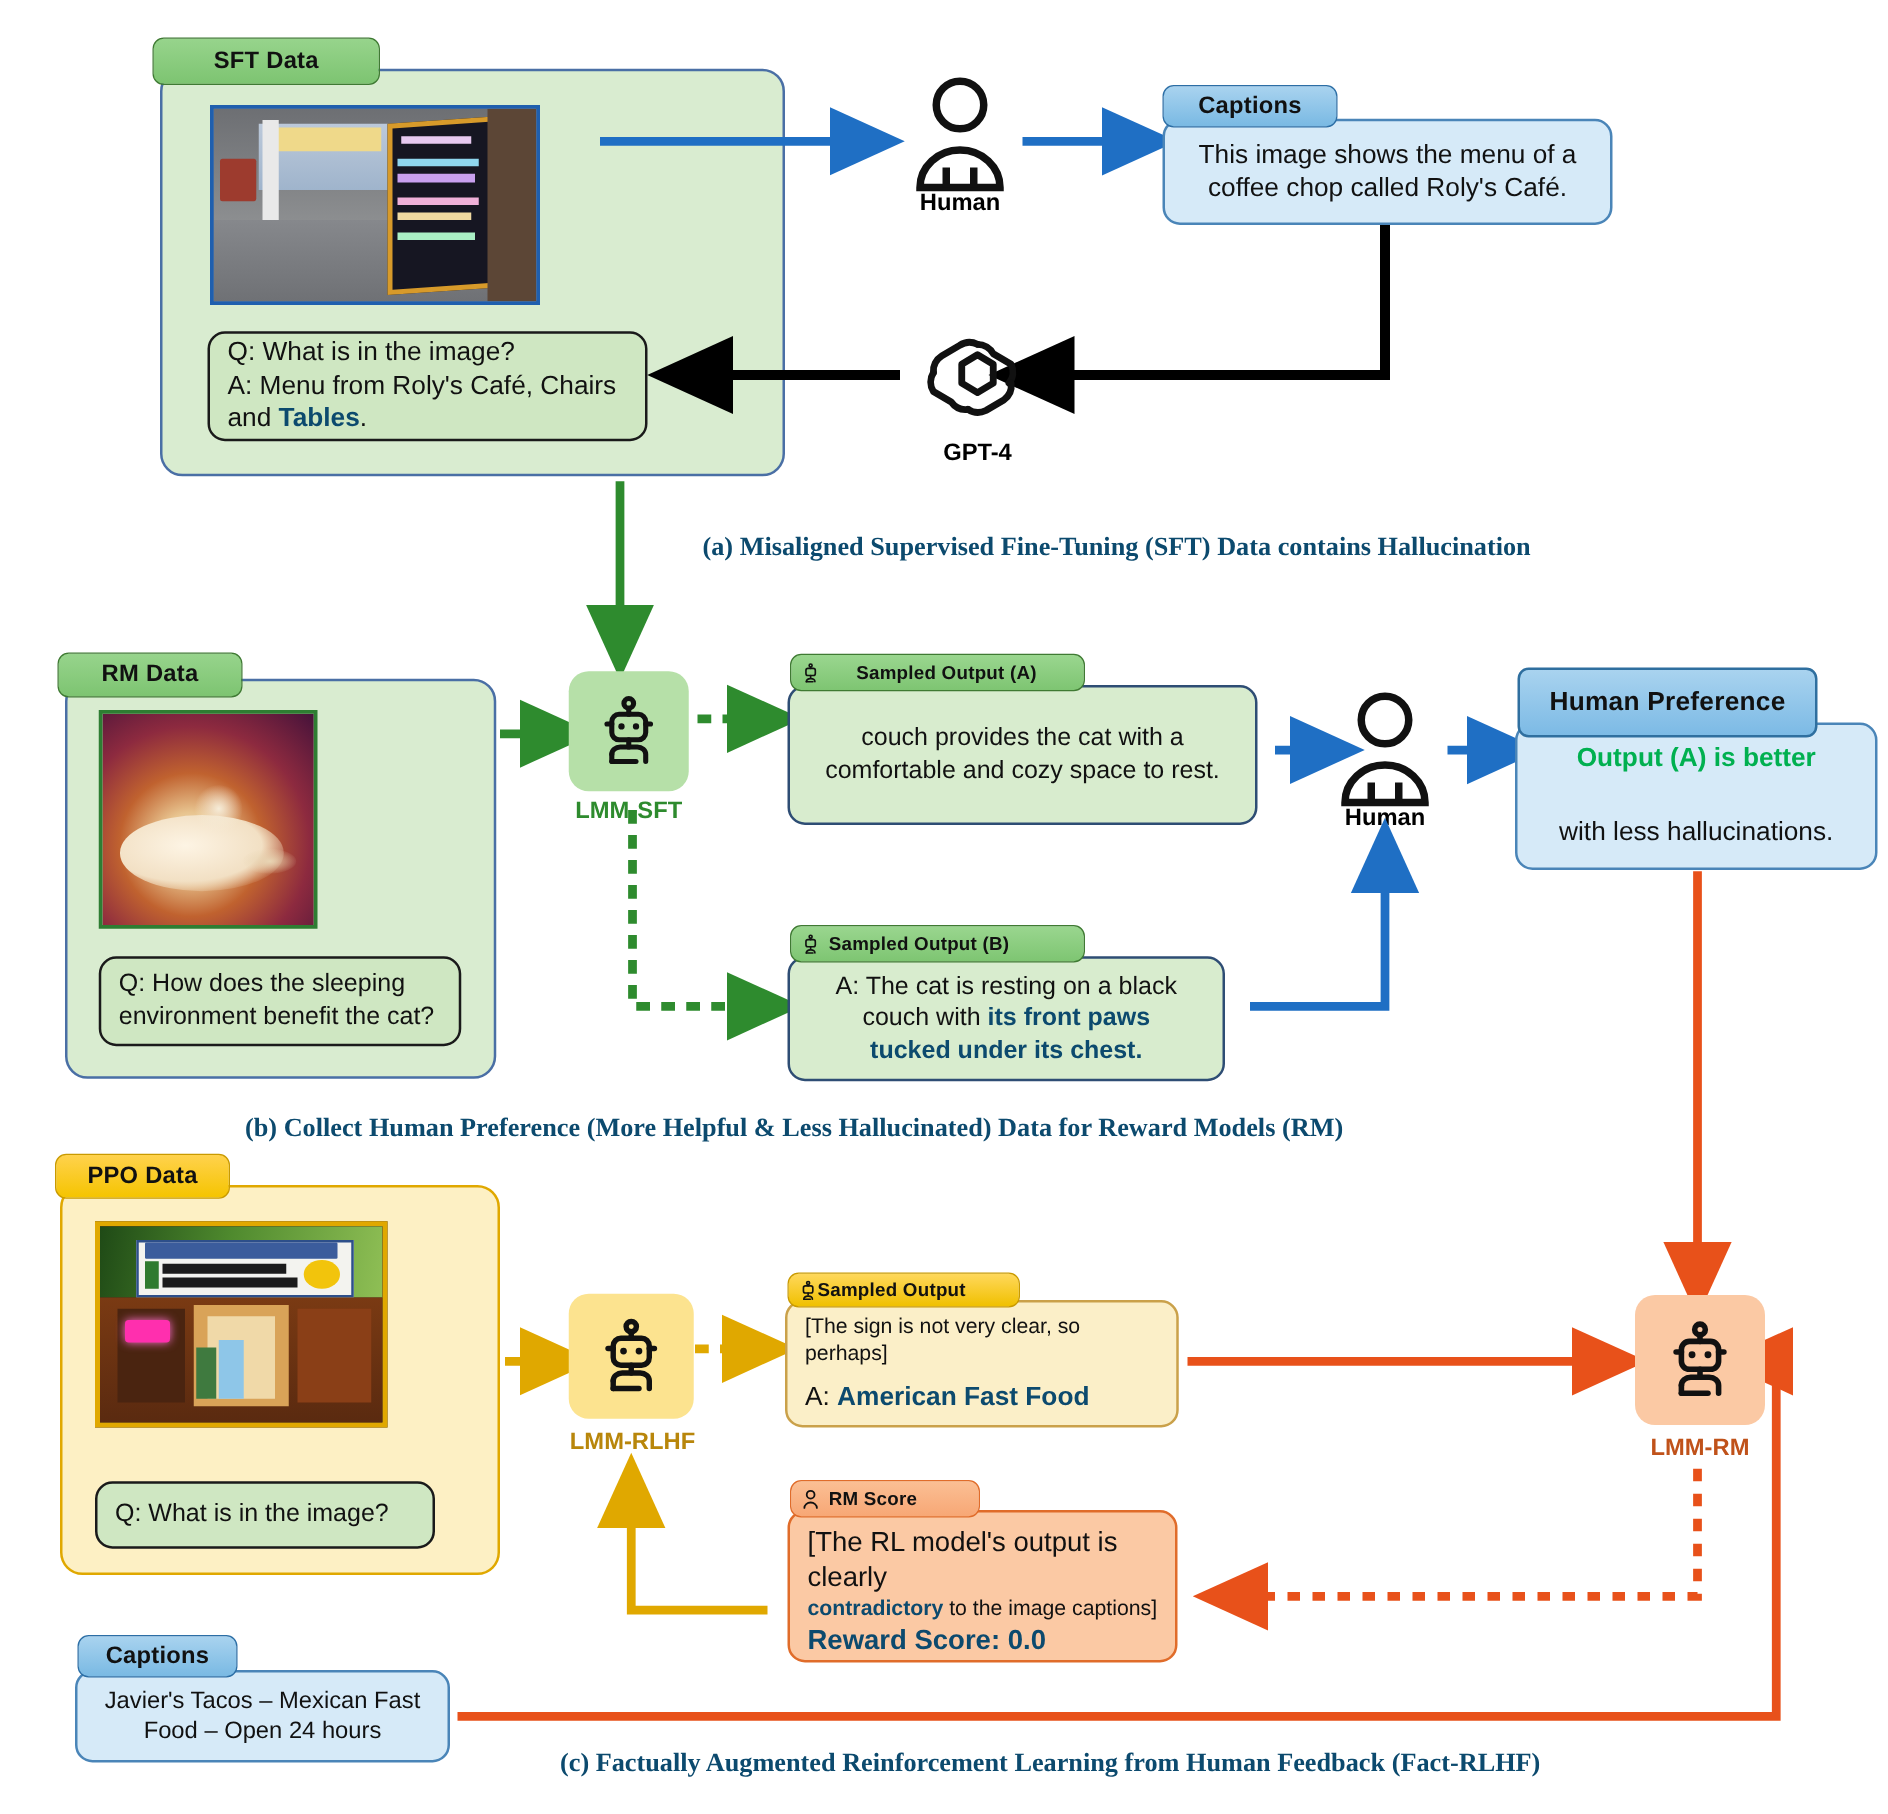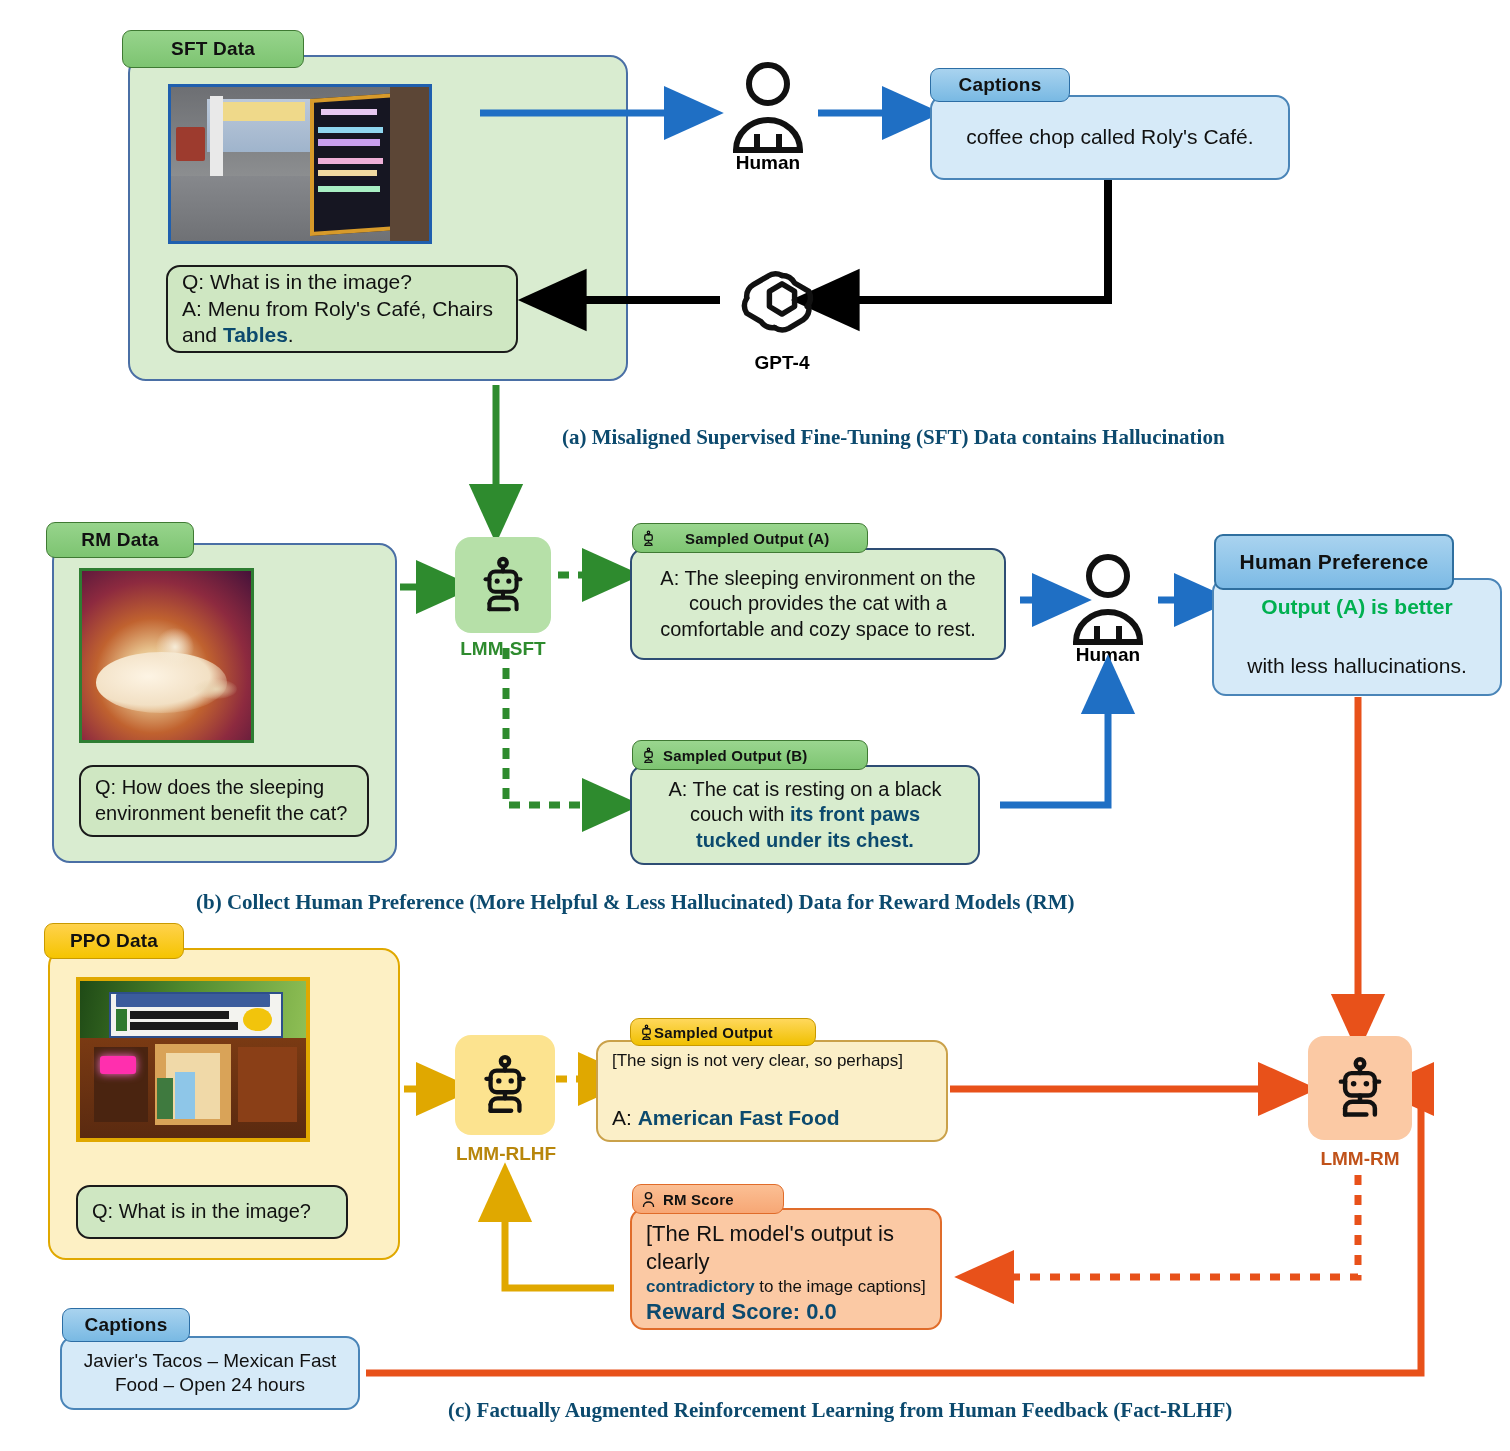--- a/index.html
+++ b/index.html
@@ -162,20 +162,21 @@
       <path d="M82 53 a17 17 0 0 1 -7 16 l-17 10 a17 17 0 0 1 -17 -1"></path>
       <path d="M41 78 a17 17 0 0 1 -16 -7 l-17 -10 a17 17 0 0 1 0 -18"></path>
       <path d="M8 43 a17 17 0 0 1 8 -16 l17 -10 a17 17 0 0 1 17 -1"></path>
       <path d="M35 35 l15 -9 15 9 v18 l-15 9 -15 -9 Z"></path>
     </g>
   </svg>
 </div>
 <div class="iconlabel" style="left:722px;top:352px;width:120px;">GPT-4</div>
 
 <div class="box cap" style="left:930px;top:95px;width:360px;height:85px;padding:6px 12px;z-index:2;">
+  <div class="txt c">This image shows the menu of  a</div>
   <div class="txt c">coffee chop called Roly's Café.</div>
 </div>
 <div class="tab blue" style="left:930px;top:68px;width:140px;height:34px;z-index:5;">
   <span>Captions</span>
 </div>
 
 <div class="cap-title" style="left:562px;top:425px;">(a) Misaligned Supervised Fine-Tuning (SFT) Data contains Hallucination</div>
 
 <div class="panel green" style="left:52px;top:543px;width:345px;height:320px;"></div>
 <div class="tab green" style="left:46px;top:522px;width:148px;height:36px;">
@@ -206,21 +207,20 @@
       <line x1="18" y1="57" x2="38" y2="57"></line>
       <line x1="18" y1="51" x2="18" y2="57"></line>
     </g>
     <circle cx="26" cy="28" r="2.6" fill="#111"></circle>
       <circle cx="38" cy="28" r="2.6" fill="#111"></circle>
   </svg>
 </div>
 <div class="iconlabel" style="left:443px;top:638px;width:120px;color:#2e8b2e;">LMM-SFT</div>
 
 <div class="box out" style="left:630px;top:548px;width:376px;height:112px;padding:6px 12px;z-index:2;">
-  <div class="txt c" style="font-size:20px;">A: The sleeping environment on the</div>
   <div class="txt c" style="font-size:20px;">couch provides the cat with a</div>
   <div class="txt c" style="font-size:20px;">comfortable and cozy space to rest.</div>
 </div>
 <div class="tab smallgreen" style="left:632px;top:523px;width:236px;height:30px;z-index:5;gap:29px;">
   <span style="display:inline-flex;">
     <svg viewBox="0 0 24 26" width="15" height="17">
       <g fill="none" stroke="#111" stroke-width="2.1" stroke-linecap="round" stroke-linejoin="round">
         <circle cx="12" cy="3.2" r="1.9"></circle>
           <line x1="12" y1="5.2" x2="12" y2="7"></line>
         <rect x="6" y="7" width="12" height="9" rx="2.6"></rect>
@@ -315,21 +315,21 @@
       <path d="M18 51 a7 6 0 0 1 7-6 h14 a7 6 0 0 1 7 6 v6"></path>
       <line x1="18" y1="57" x2="38" y2="57"></line>
       <line x1="18" y1="51" x2="18" y2="57"></line>
     </g>
     <circle cx="26" cy="28" r="2.6" fill="#111"></circle>
       <circle cx="38" cy="28" r="2.6" fill="#111"></circle>
   </svg>
 </div>
 <div class="iconlabel" style="left:440px;top:1143px;width:132px;color:#b8860b;">LMM-RLHF</div>
 
-<div class="box sampy" style="left:596px;top:1040px;width:352px;height:102px;padding:8px 14px;justify-content:space-between;z-index:2;">
+<div class="box sampy" style="left:628px;top:1040px;width:315px;height:102px;padding:8px 14px;justify-content:space-between;z-index:2;">
   <div class="txt l" style="font-size:17px;">[The sign is not very clear, so perhaps]</div>
   <div class="txt l" style="font-size:21px;">
     <span>A: </span><span class="red">American Fast Food</span>
   </div>
 </div>
 <div class="tab smallyellow" style="left:630px;top:1018px;width:186px;height:28px;z-index:5;">
   <span style="display:inline-flex;">
     <svg viewBox="0 0 24 26" width="15" height="17">
       <g fill="none" stroke="#111" stroke-width="2.1" stroke-linecap="round" stroke-linejoin="round">
         <circle cx="12" cy="3.2" r="1.9"></circle>

